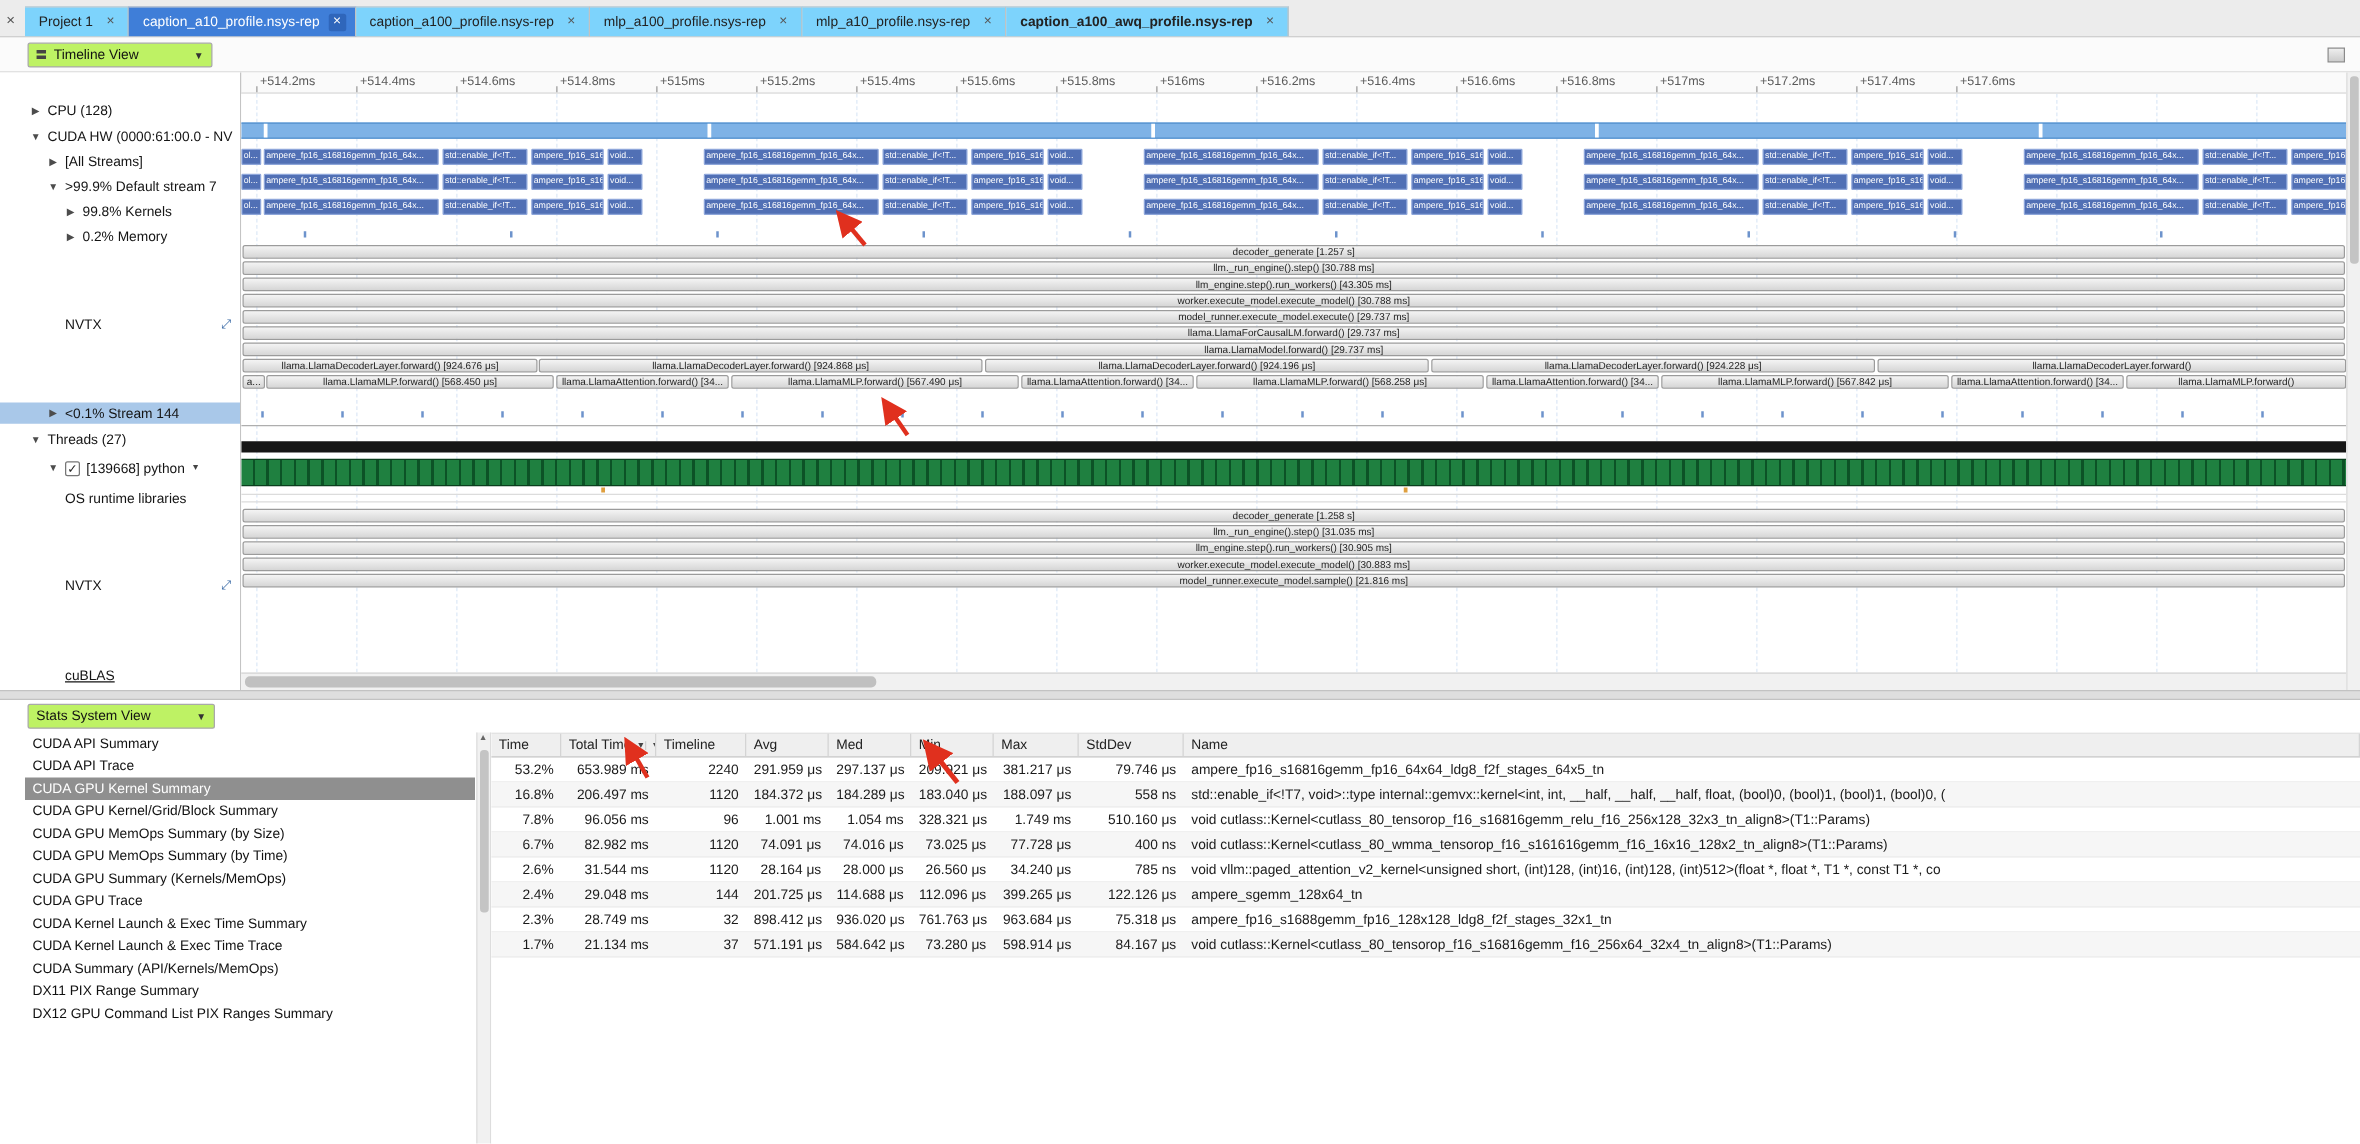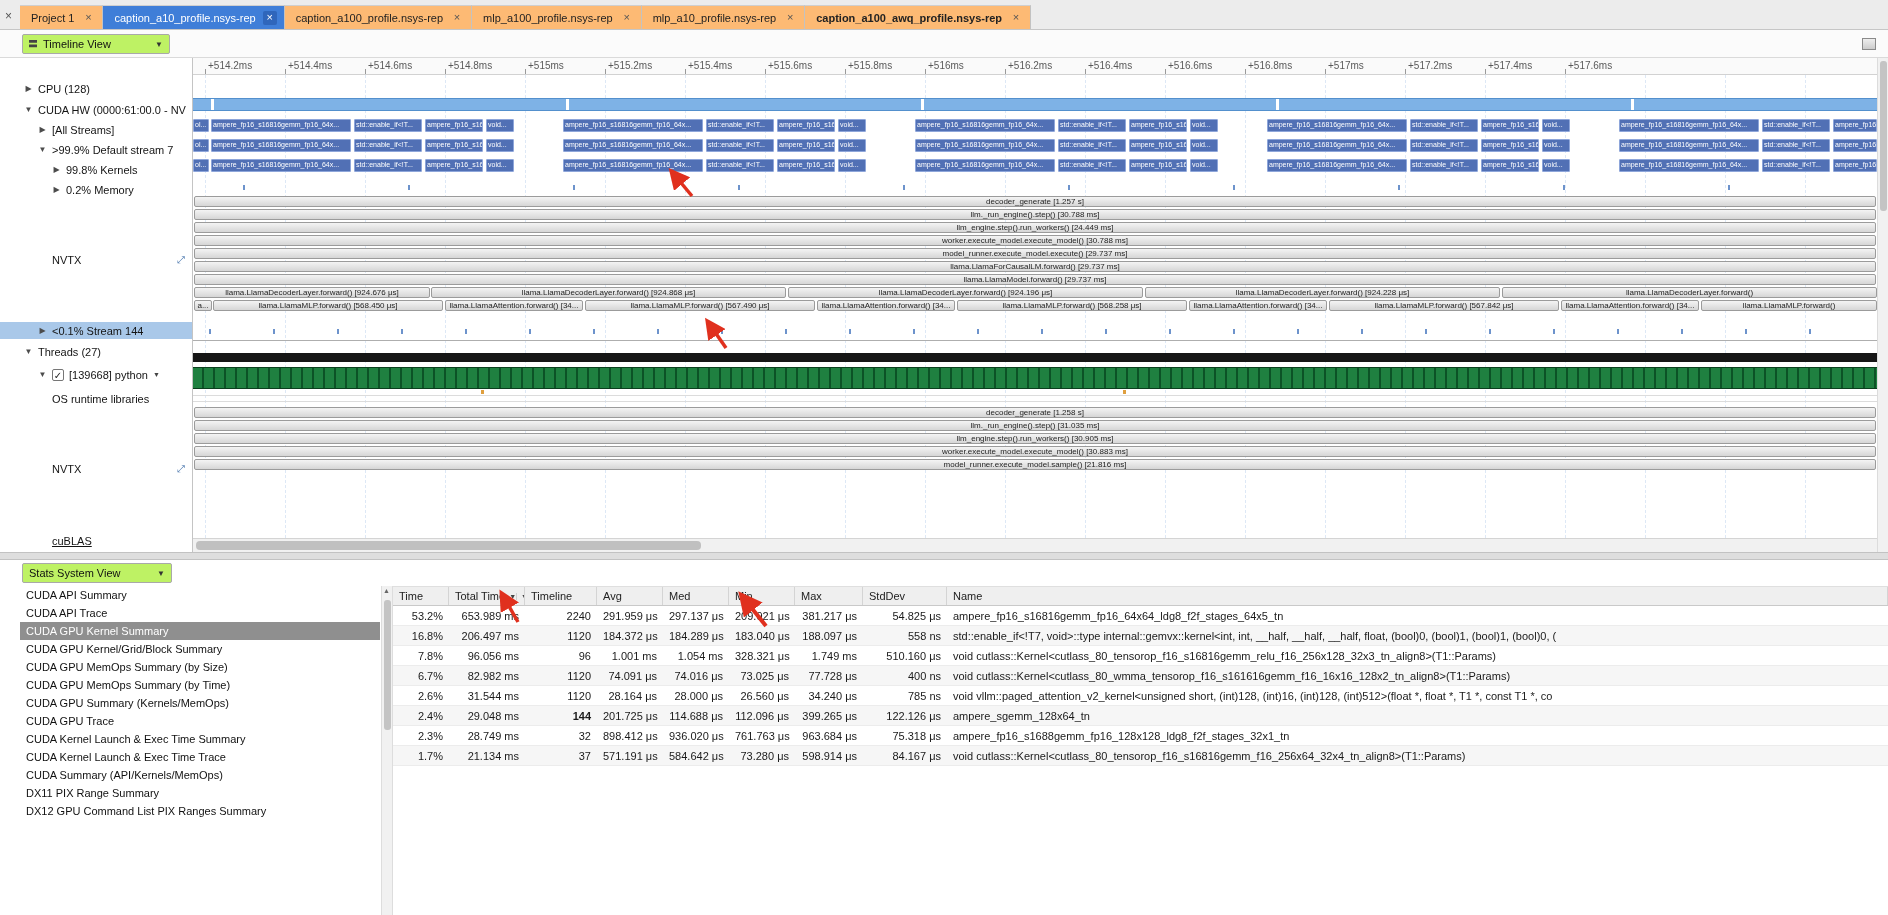--- a/index.html
+++ b/index.html
@@ -3,21 +3,21 @@
 <meta charset="utf-8">
 <style>
   * { margin:0; padding:0; box-sizing:border-box; }
   body { font-family:"Liberation Sans", sans-serif; background:#fff; }
   .app { position:relative; width:1888px; height:915px; background:#fff; overflow:hidden; font-size:11px; color:#1a1a1a; }
 
   
   .tab-strip { position:absolute; top:0; left:0; width:1888px; height:30px; background:#ececec; border-bottom:1px solid #c6c6c6; }
   .win-close { position:absolute; left:5px; top:9px; font-size:12px; color:#555; cursor:default; }
   .tabs { position:absolute; left:20px; bottom:0; display:flex; height:24px; }
-  .tab { display:flex; align-items:center; gap:7px; padding:0 7px 0 11px; background:#fdba74; border-right:1px solid #c2c2c2; border-top:1px solid #cfcfcf; color:#222; white-space:nowrap; }
+  .tab { display:flex; align-items:center; gap:7px; padding:0 7px 0 11px; background:#7dd3fc; border-right:1px solid #c2c2c2; border-top:1px solid #cfcfcf; color:#222; white-space:nowrap; }
   .tab.active { background:#3f7ed8; color:#fff; }
   .tab.bold .tab-label { font-weight:bold; }
   .tab-close { font-size:11px; width:14px; height:14px; line-height:13px; text-align:center; color:#555; border-radius:2px; }
   .tab.active .tab-close { background:#2f66bb; color:#fff; }
 
   
   .tl-toolbar { position:absolute; top:30px; left:0; width:1888px; height:28px; background:#fbfbfb; border-bottom:1px solid #dadada; }
   .combo { position:absolute; top:4px; height:20px; border:1px solid #a9a9a9; border-radius:2px; background:#bef264; display:flex; align-items:center; gap:6px; padding:0 6px; font-size:11px; color:#111; }
   .combo .combo-glyph { width:8px; height:8px; background:#444; clip-path:polygon(0 0,100% 0,100% 35%,0 35%,0 55%,100% 55%,100% 90%,0 90%); }
   .combo .caret { margin-left:auto; font-size:8px; color:#333; }
@@ -324,21 +324,21 @@
       <div class="mem-tick" style="left: 380px; top: 110px; height: 5px;"></div>
       <div class="mem-tick" style="left: 545px; top: 110px; height: 5px;"></div>
       <div class="mem-tick" style="left: 710px; top: 110px; height: 5px;"></div>
       <div class="mem-tick" style="left: 875px; top: 110px; height: 5px;"></div>
       <div class="mem-tick" style="left: 1040px; top: 110px; height: 5px;"></div>
       <div class="mem-tick" style="left: 1205px; top: 110px; height: 5px;"></div>
       <div class="mem-tick" style="left: 1370px; top: 110px; height: 5px;"></div>
       <div class="mem-tick" style="left: 1535px; top: 110px; height: 5px;"></div>
       <div class="nvtx-bar" style="top: 121px; left: 1px; width: 1682px;">decoder_generate [1.257 s]</div>
       <div class="nvtx-bar" style="top: 134px; left: 1px; width: 1682px;">llm._run_engine().step() [30.788 ms]</div>
-      <div class="nvtx-bar" style="top: 147px; left: 1px; width: 1682px;">llm_engine.step().run_workers() [24.449 ms]</div>
+      <div class="nvtx-bar" style="top: 147px; left: 1px; width: 1682px;">llm_engine.step().run_workers() [43.305 ms]</div>
       <div class="nvtx-bar" style="top: 160px; left: 1px; width: 1682px;">worker.execute_model.execute_model() [30.788 ms]</div>
       <div class="nvtx-bar" style="top: 173px; left: 1px; width: 1682px;">model_runner.execute_model.execute() [29.737 ms]</div>
       <div class="nvtx-bar" style="top: 186px; left: 1px; width: 1682px;">llama.LlamaForCausalLM.forward() [29.737 ms]</div>
       <div class="nvtx-bar" style="top: 199px; left: 1px; width: 1682px;">llama.LlamaModel.forward() [29.737 ms]</div>
       <div class="nvtx-bar" style="top: 212px; left: 1px; width: 236px;">llama.LlamaDecoderLayer.forward() [924.676 μs]</div>
       <div class="nvtx-bar" style="top: 212px; left: 238px; width: 355px;">llama.LlamaDecoderLayer.forward() [924.868 μs]</div>
       <div class="nvtx-bar" style="top: 212px; left: 595px; width: 355px;">llama.LlamaDecoderLayer.forward() [924.196 μs]</div>
       <div class="nvtx-bar" style="top: 212px; left: 952px; width: 355px;">llama.LlamaDecoderLayer.forward() [924.228 μs]</div>
       <div class="nvtx-bar" style="top: 212px; left: 1309px; width: 375px;">llama.LlamaDecoderLayer.forward()</div>
       <div class="nvtx-bar" style="top: 225px; left: 1px; width: 18px;">a...</div>
@@ -459,21 +459,21 @@
         </div>
       </div>
       <div class="trow">
         <div class="td num" style="width: 56px;">53.2%</div>
         <div class="td num" style="width: 76px;">653.989 ms</div>
         <div class="td num" style="width: 72px;">2240</div>
         <div class="td num" style="width: 66px;">291.959 μs</div>
         <div class="td num" style="width: 66px;">297.137 μs</div>
         <div class="td num" style="width: 66px;">209.921 μs</div>
         <div class="td num" style="width: 68px;">381.217 μs</div>
-        <div class="td num" style="width: 84px;">54.825 μs</div>
+        <div class="td num" style="width: 84px;">79.746 μs</div>
         <div class="td name">ampere_fp16_s16816gemm_fp16_64x64_ldg8_f2f_stages_64x5_tn</div>
       </div>
       <div class="trow alt">
         <div class="td num" style="width: 56px;">16.8%</div>
         <div class="td num" style="width: 76px;">206.497 ms</div>
         <div class="td num" style="width: 72px;">1120</div>
         <div class="td num" style="width: 66px;">184.372 μs</div>
         <div class="td num" style="width: 66px;">184.289 μs</div>
         <div class="td num" style="width: 66px;">183.040 μs</div>
         <div class="td num" style="width: 68px;">188.097 μs</div>
@@ -509,21 +509,21 @@
         <div class="td num" style="width: 66px;">28.164 μs</div>
         <div class="td num" style="width: 66px;">28.000 μs</div>
         <div class="td num" style="width: 66px;">26.560 μs</div>
         <div class="td num" style="width: 68px;">34.240 μs</div>
         <div class="td num" style="width: 84px;">785 ns</div>
         <div class="td name">void vllm::paged_attention_v2_kernel&lt;unsigned short, (int)128, (int)16, (int)128, (int)512&gt;(float *, float *, T1 *, const T1 *, co</div>
       </div>
       <div class="trow alt">
         <div class="td num" style="width: 56px;">2.4%</div>
         <div class="td num" style="width: 76px;">29.048 ms</div>
-        <div class="td num" style="width: 72px; font-weight: bold;">144</div>
+        <div class="td num" style="width: 72px;">144</div>
         <div class="td num" style="width: 66px;">201.725 μs</div>
         <div class="td num" style="width: 66px;">114.688 μs</div>
         <div class="td num" style="width: 66px;">112.096 μs</div>
         <div class="td num" style="width: 68px;">399.265 μs</div>
         <div class="td num" style="width: 84px;">122.126 μs</div>
         <div class="td name">ampere_sgemm_128x64_tn</div>
       </div>
       <div class="trow">
         <div class="td num" style="width: 56px;">2.3%</div>
         <div class="td num" style="width: 76px;">28.749 ms</div>

